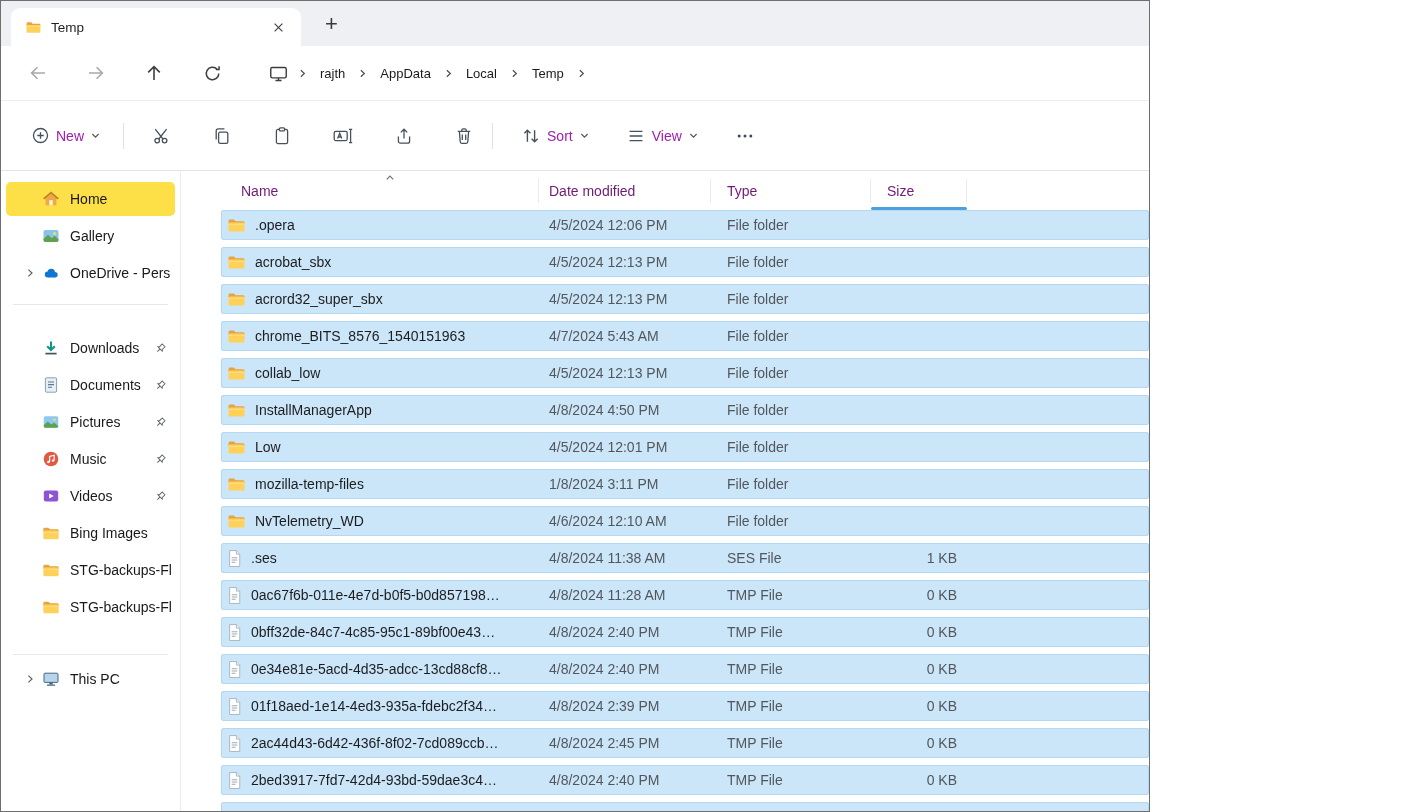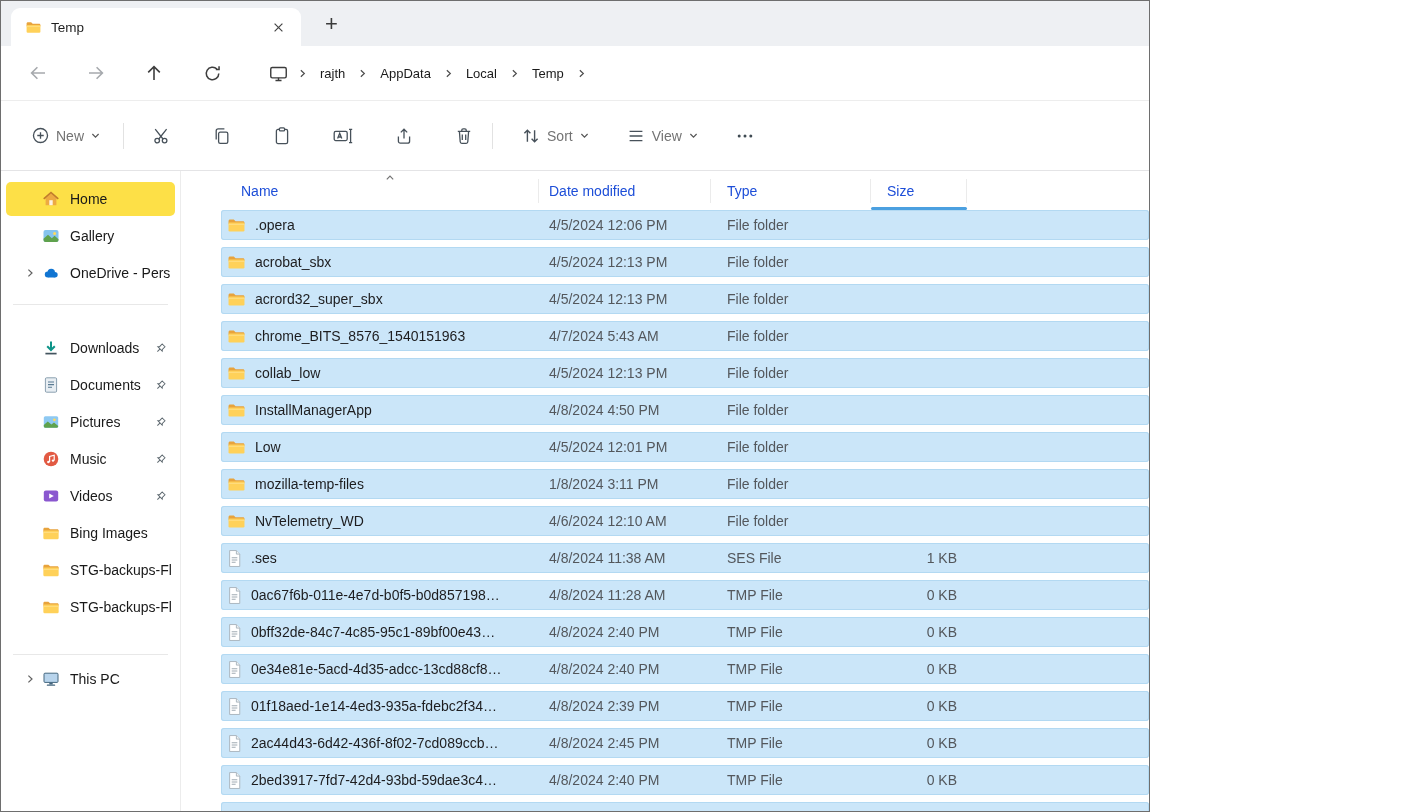--- a/index.html
+++ b/index.html
@@ -19,42 +19,42 @@
 
   
   .navbar { height:55px; display:flex; align-items:center; background:#fff; border-bottom:1px solid #ededed; padding-left:26px; }
   .navbtn { width:22px; display:flex; justify-content:center; margin-right:36px; color:#3e3e3e; }
   .navbtn.dim { color:#a6a9ad; }
   .breadcrumb { display:flex; align-items:center; gap:9px; margin-left:10px; font-size:13px; color:#1b1b1b; }
   .crumb { padding:0 3px; white-space:nowrap; }
 
   
   .toolbar { height:70px; display:flex; align-items:center; background:#fff; border-bottom:1px solid #e4e4e6; padding-left:30px; }
-  .tbtn { display:flex; align-items:center; gap:6px; color:#737373; font-size:14px; }
+  .tbtn { display:flex; align-items:center; gap:6px; color:#a21caf; font-size:14px; }
   .new-btn { margin-right:22px; }
   .tb-divider { width:1px; height:26px; background:#e2e2e2; margin-right:28px; }
   .icon-btn { margin-right:40px; }
   .icon-btn.mr-sm { margin-right:18px; }
   .grp-btn { margin-right:36px; }
 
   
   .main { display:flex; height:640px; }
 
   .sidebar { width:180px; border-right:1px solid #ececec; padding-top:8px; overflow:hidden; flex-shrink:0; }
   .sb-item { height:34px; margin:3px 5px; border-radius:5px; display:flex; align-items:center; padding-left:12px; font-size:14px; color:#191919; }
   .sb-item.selected { background:#fde047; }
   .expander { width:24px; display:flex; align-items:center; }
   .sb-icon { width:18px; margin-right:10px; display:inline-flex; }
   .sb-label { white-space:nowrap; overflow:hidden; flex:1; }
   .pin { margin-left:auto; margin-right:8px; display:inline-flex; }
   .sb-divider { height:1px; background:#e8e8e8; margin:14px 12px 26px; }
   .sb-divider.spaced { margin:30px 12px 7px; }
 
   .content { flex:1; position:relative; padding-left:40px; overflow:hidden; background:#fff; }
-  .list-header { position:relative; display:grid; grid-template-columns:318px 172px 160px 96px; height:39px; align-items:center; color:#1d4ed8; font-size:14px; }
+  .list-header { position:relative; display:grid; grid-template-columns:318px 172px 160px 96px; height:39px; align-items:center; color:#701a75; font-size:14px; }
   .hcell { display:flex; align-items:center; height:24px; border-right:1px solid #ebebeb; padding-left:16px; }
   .hcell-0 { padding-left:20px; }
   .hcell-1 { padding-left:10px; }
   .sort-caret { position:absolute; top:1px; left:163px; }
   .blue-indicator { position:absolute; left:650px; top:36px; width:96px; height:3px; background:var(--accent-blue,#4ba0e0); border-radius:2px; }
 
   .row { display:grid; grid-template-columns:318px 172px 160px 96px; height:30px; margin-bottom:7px; border-radius:3px; font-size:14px; color:#53575c; align-items:center; }
   .row.selected { background:var(--selection-fill,#cbe6f9); box-shadow:inset 0 0 0 1px var(--selection-border,#b3d9f2); }
   .cell { padding-left:10px; white-space:nowrap; overflow:hidden; }
   .row .cell:nth-child(3) { padding-left:16px; }

